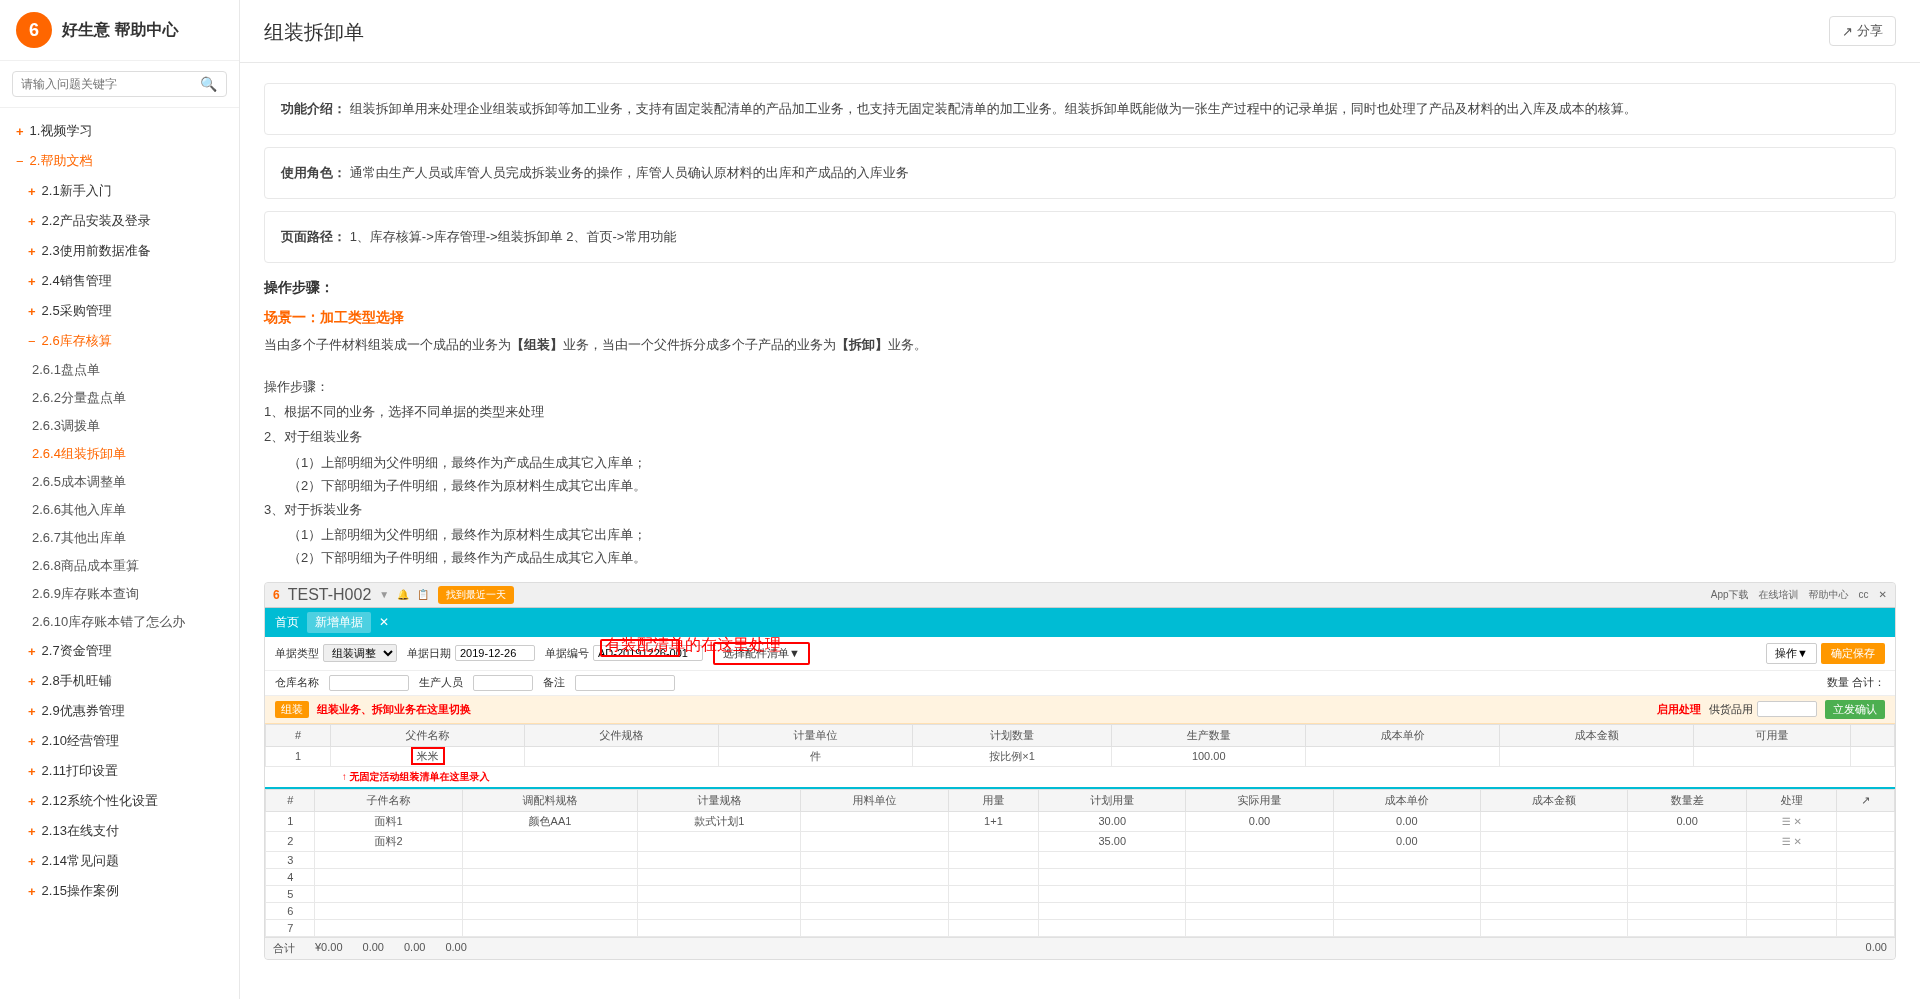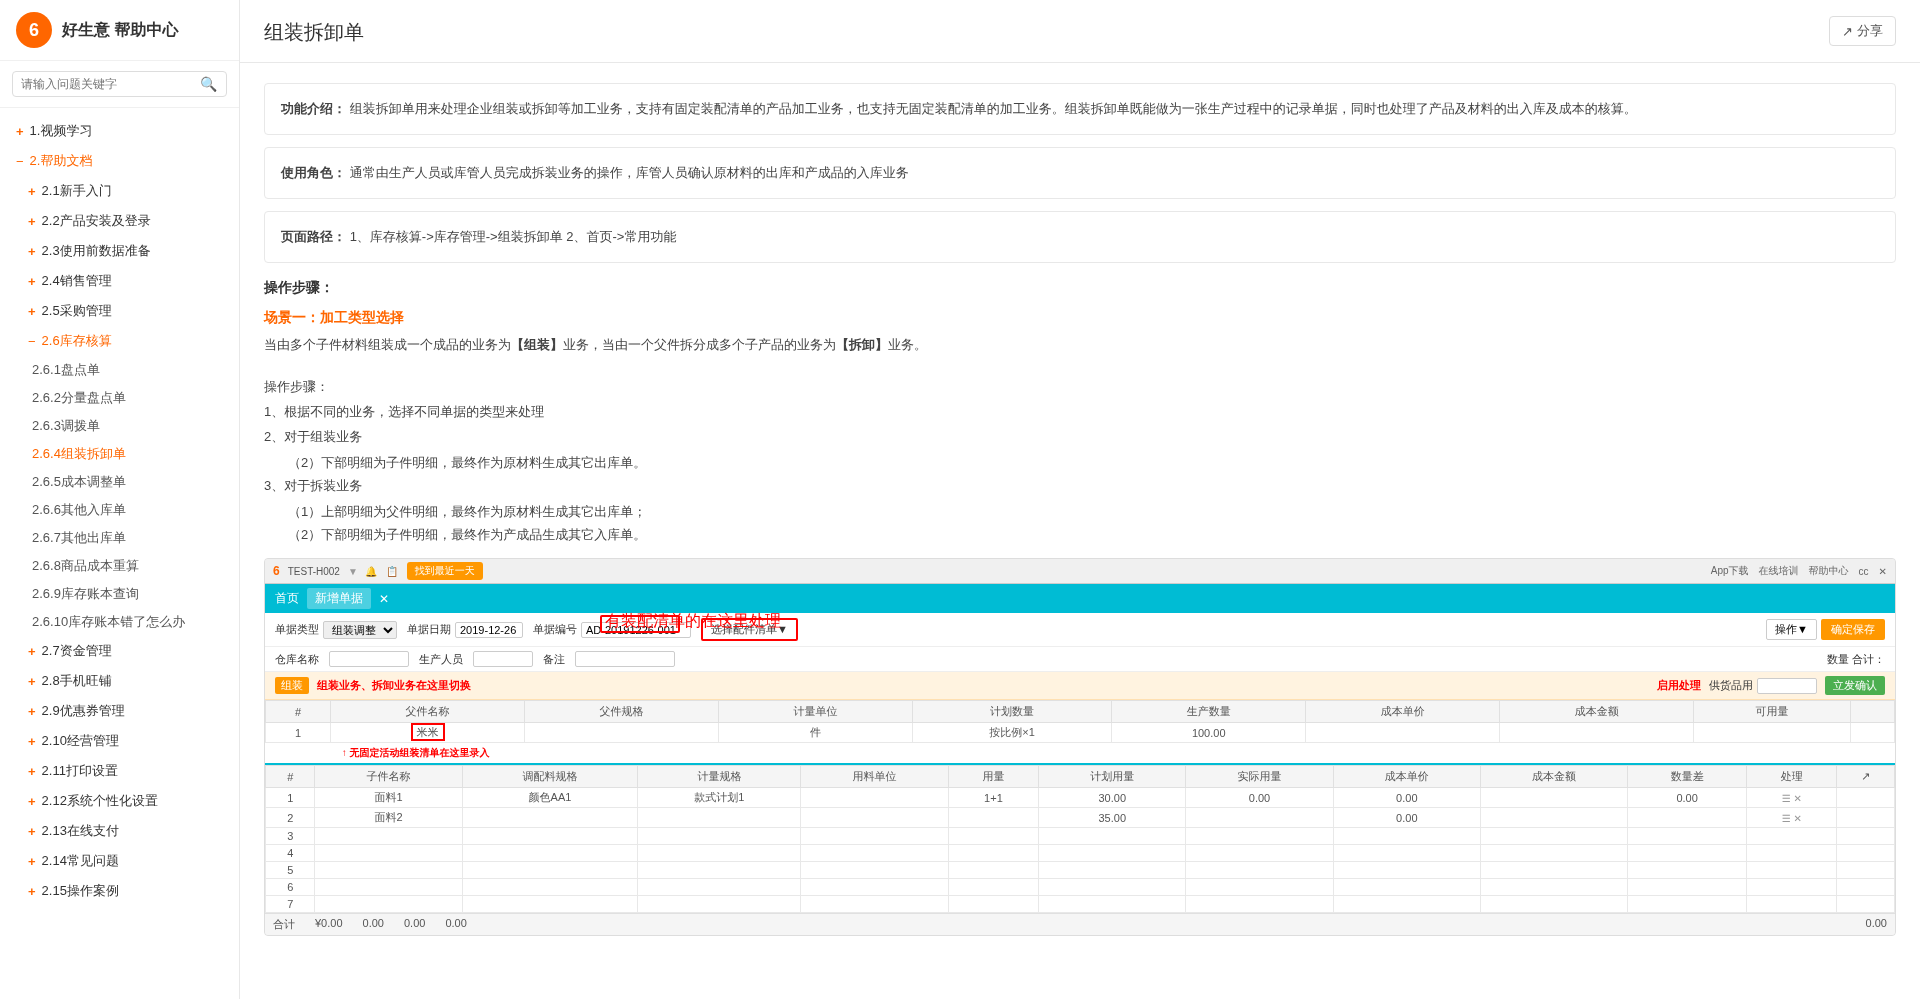--- a/index.html
+++ b/index.html
@@ -320,32 +320,33 @@
     <div class="sub-section">场景一：加工类型选择</div>
 
     <div class="content-text">
       当由多个子件材料组装成一个成品的业务为<span class="bold-text">【组装】</span>业务，当由一个父件拆分成多个子产品的业务为<span class="bold-text">【拆卸】</span>业务。
     </div>
 
     <div class="steps-list">
       <div class="step">操作步骤：</div>
       <div class="step">1、根据不同的业务，选择不同单据的类型来处理</div>
       <div class="step">2、对于组装业务</div>
+      <div class="sub-step">（1）上部明细为父件明细，最终作为产成品生成其它入库单；</div>
       <div class="sub-step">（2）下部明细为子件明细，最终作为原材料生成其它出库单。</div>
       <div class="step">3、对于拆装业务</div>
       <div class="sub-step">（1）上部明细为父件明细，最终作为原材料生成其它出库单；</div>
       <div class="sub-step">（2）下部明细为子件明细，最终作为产成品生成其它入库单。</div>
     </div>
 
     <div class="screenshot-container">
 
       <div style="background:#f0f0f0;padding:3px 8px;display:flex;align-items:center;justify-content:space-between;border-bottom:1px solid #ccc;">
         <div style="display:flex;align-items:center;gap:8px;">
           <span style="color:#f60;font-weight:bold;font-size:12px;">6</span>
-          <span style="font-size:10px;color:#555;">TEST-H002</span>
+          <span style="font-size:16px;color:#555;">TEST-H002</span>
           <span style="font-size:10px;color:#999;">▼</span>
           <span style="font-size:10px;">🔔</span>
           <span style="font-size:10px;">📋</span>
           <button style="background:#ff9800;color:#fff;border:none;border-radius:3px;padding:2px 8px;font-size:10px;">找到最近一天</button>
         </div>
         <div style="display:flex;gap:10px;align-items:center;font-size:10px;color:#666;">
           <span>App下载</span>
           <span>在线培训</span>
           <span>帮助中心</span>
           <span>cc</span>
@@ -362,21 +363,21 @@
 
       <div style="background:#fff;padding:5px 10px;display:flex;align-items:center;gap:10px;border-bottom:1px solid #eee;flex-wrap:wrap;position:relative;">
         <div style="display:flex;align-items:center;gap:4px;font-size:11px;">
           <span>单据类型</span>
           <select style="border:1px solid #ccc;border-radius:2px;padding:1px 4px;font-size:11px;">
             <option>组装调整</option>
           </select>
         </div>
         <div style="display:flex;align-items:center;gap:4px;font-size:11px;">
           <span>单据日期</span>
-          <input type="text" value="2019-12-26" style="border: 1px solid rgb(204, 204, 204); border-radius: 2px; padding: 1px 4px; font-size: 11px; width: 68px;">
+          <input type="text" value="2019-12-26" style="border: 1px solid rgb(204, 204, 204); border-radius: 2px; padding: 1px 4px; font-size: 11px; width: 80px;">
         </div>
         <div style="display:flex;align-items:center;gap:4px;font-size:11px;">
           <span>单据编号</span>
           <input type="text" value="AD-20191226-001" style="border: 1px solid rgb(204, 204, 204); border-radius: 2px; padding: 1px 4px; font-size: 11px; width: 110px;">
         </div>
 
         <div style="position:relative;display:flex;align-items:center;gap:6px;font-size:11px;">
           <button style="border:2px solid red;background:#fff;border-radius:2px;padding:2px 8px;font-size:11px;color:#333;">选择配件清单▼</button>
         </div>
         <div style="display:flex;gap:4px;margin-left:auto;">

